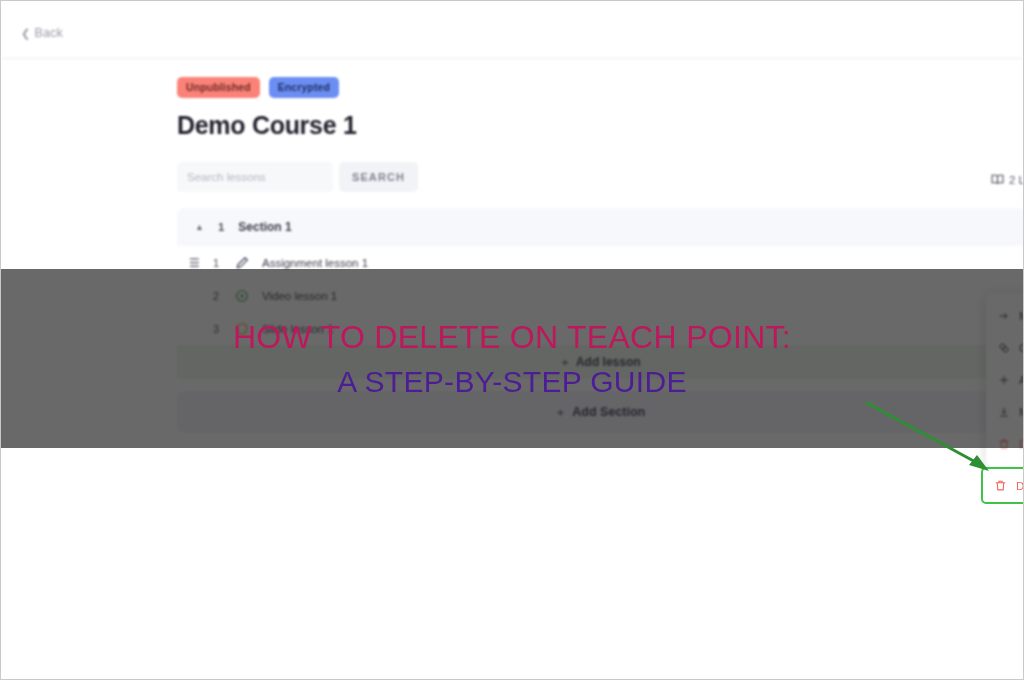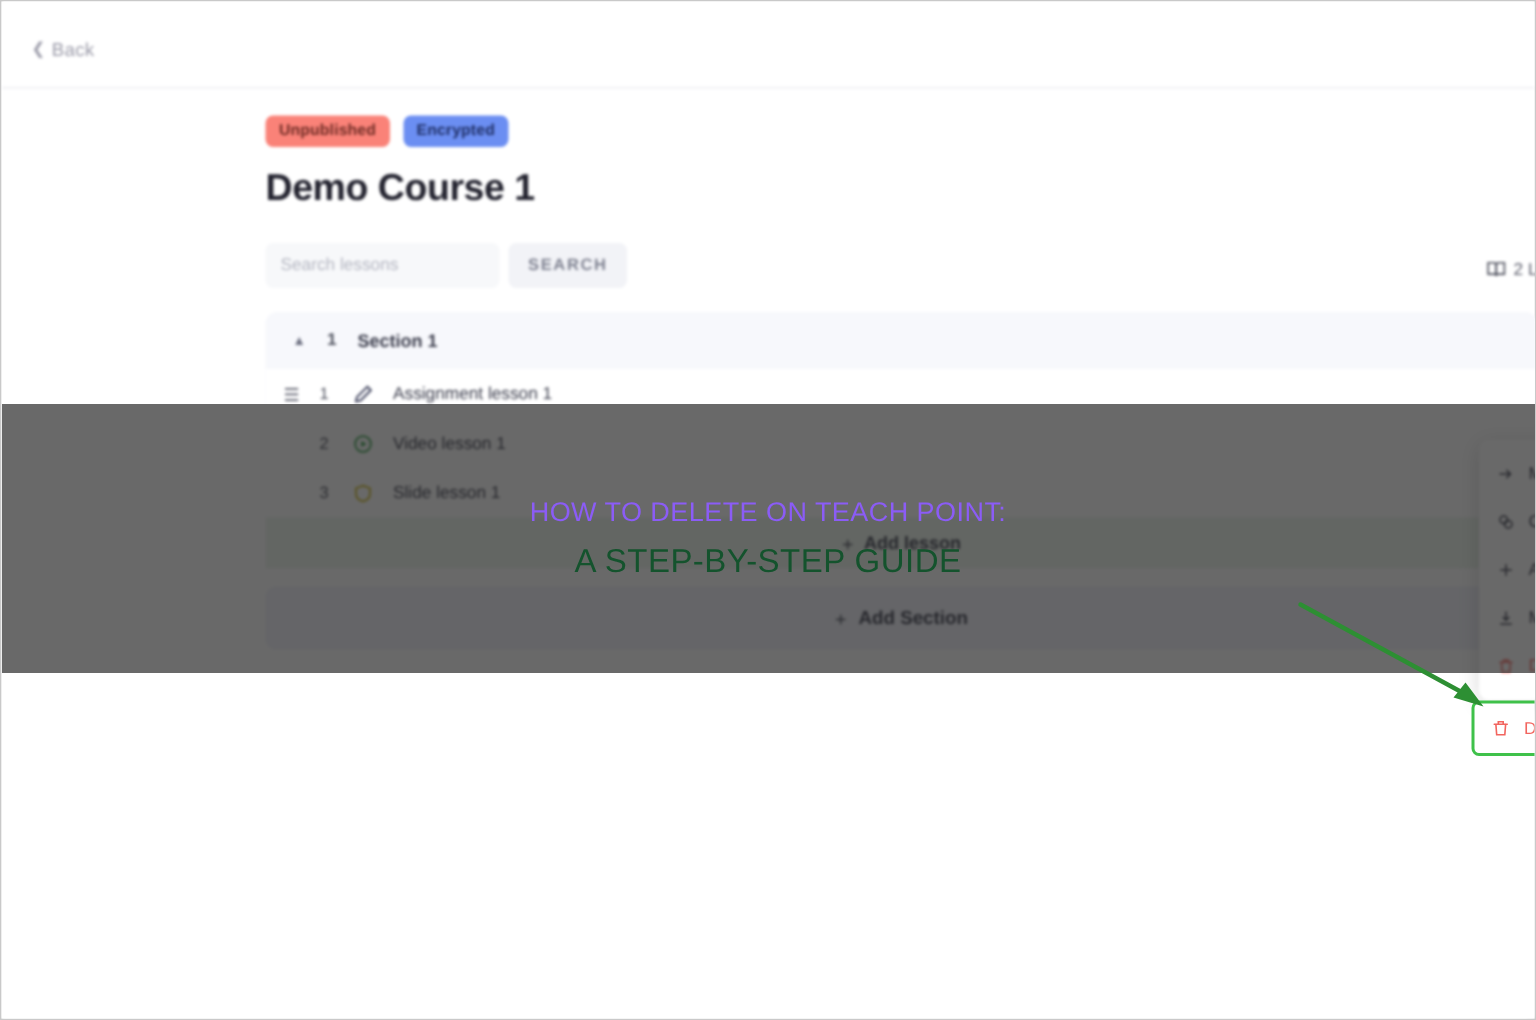--- a/index.html
+++ b/index.html
@@ -169,25 +169,25 @@
 
   .caption {
     position: absolute; left: 0; top: 268px; width: 100%; height: 179px;
     z-index: 31;
     display: flex; flex-direction: column;
     align-items: center; justify-content: center;
     gap: 9px; text-align: center;
     pointer-events: none;
   }
   .caption .line1 {
-    font-size: 18px; font-weight: 400; color: #8b5cf6;
+    font-size: 32px; font-weight: 400; color: #be185d;
     letter-spacing: .3px;
   }
   .caption .line2 {
-    font-size: 22px; font-weight: 400; color: #14532d;
+    font-size: 30px; font-weight: 400; color: #4c1d95;
     letter-spacing: .3px;
   }
 
   
   .arrow-svg { position: absolute; left: 860px; top: 398px; z-index: 45; }
 </style>
 </head>
 <body>
 
 <div id="root">

